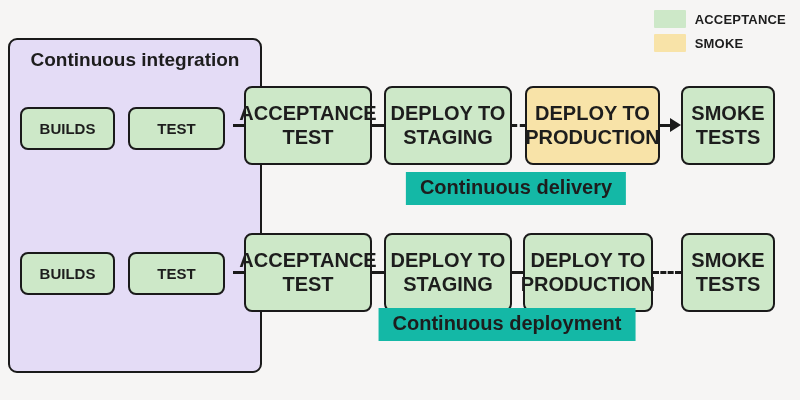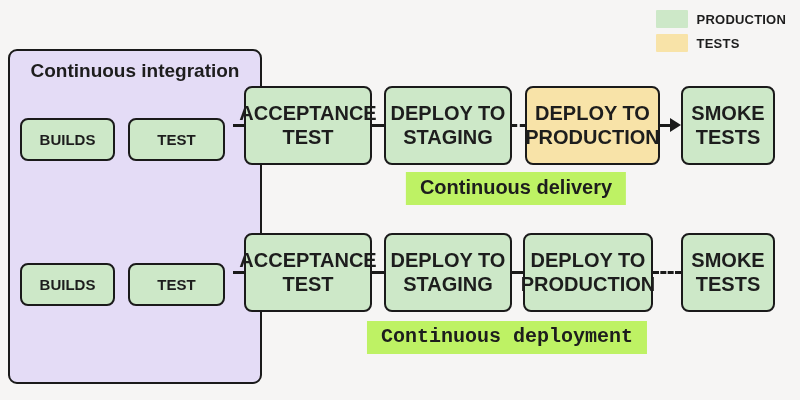--- a/index.html
+++ b/index.html
@@ -23,21 +23,21 @@
   
   .legend{position:absolute;top:10px;right:14px;display:flex;flex-direction:column;gap:6px;}
   .legend-row{display:flex;align-items:center;gap:9px;}
   .swatch{width:32px;height:18px;display:inline-block;border-radius:1px;}
   .swatch[data-type="automatic"]{background:var(--automatic);}
   .swatch[data-type="manual"]{background:var(--manual);}
   .legend-label{font-size:13px;font-weight:600;letter-spacing:.2px;}
 
   
   .ci-box{
-    position:absolute;left:8px;top:49px;width:254px;height:335px;
+    position:absolute;left:8px;top:38px;width:254px;height:335px;
     background:var(--integration-fill);
     border:2.5px solid var(--border);
     border-radius:9px;
   }
   .ci-title{
     position:absolute;top:9px;left:0;width:100%;
     text-align:center;font-size:19px;font-weight:600;
   }
 
   
@@ -59,39 +59,39 @@
   .arrow-head{
     position:absolute;width:0;height:0;
     border-top:7px solid transparent;
     border-bottom:7px solid transparent;
     border-left:11px solid var(--border);
   }
 
   
   .stage-label{
     position:absolute;transform:translateX(-50%);
-    background:#bef264;
+    background:#14b8a6;
     padding:4px 14px 6px 14px;
     font-size:20px;font-weight:600;
     white-space:nowrap;
   }
 </style>
 </head>
 <body>
 
 <div class="canvas">
 
   <div class="legend">
     <div class="legend-row">
       <span class="swatch" data-type="automatic"></span>
-      <span class="legend-label">PRODUCTION</span>
+      <span class="legend-label">ACCEPTANCE</span>
     </div>
     <div class="legend-row">
       <span class="swatch" data-type="manual"></span>
-      <span class="legend-label">TESTS</span>
+      <span class="legend-label">SMOKE</span>
     </div>
   </div>
 
   <div class="ci-box">
     <div class="ci-title">Continuous integration</div>
     <div class="node ci-node" style="left:10px;top:67px;width:95px;height:43px;">BUILDS</div>
     <div class="node ci-node" style="left:118px;top:67px;width:97px;height:43px;">TEST</div>
     <div class="node ci-node" style="left:10px;top:212px;width:95px;height:43px;">BUILDS</div>
     <div class="node ci-node" style="left:118px;top:212px;width:97px;height:43px;">TEST</div>
   </div>
@@ -112,15 +112,15 @@
   <div class="node" style="left:244px;top:233px;width:128px;height:79px;" data-type="automatic">ACCEPTANCE TEST</div>
   <div class="node" style="left:384px;top:233px;width:128px;height:79px;" data-type="automatic">DEPLOY TO STAGING</div>
   <div class="node" style="left:523px;top:233px;width:130px;height:79px;" data-type="automatic">DEPLOY TO PRODUCTION</div>
   <div class="node" style="left:681px;top:233px;width:94px;height:79px;" data-type="automatic">SMOKE TESTS</div>
 
   <div class="connector" style="left:233px;top:271px;width:11px;"></div>
   <div class="connector" style="left:372px;top:271px;width:12px;"></div>
   <div class="connector" style="left:512px;top:271px;width:11px;"></div>
   <div class="connector" style="left:653px;top:271px;width:28px;"></div>
 
-  <div class="stage-label" style="left:507px;top:321px;font-family:Liberation Mono, monospace;">Continuous deployment</div>
+  <div class="stage-label" style="left:507px;top:308px;">Continuous deployment</div>
 
 </div>
 
 </body></html>

